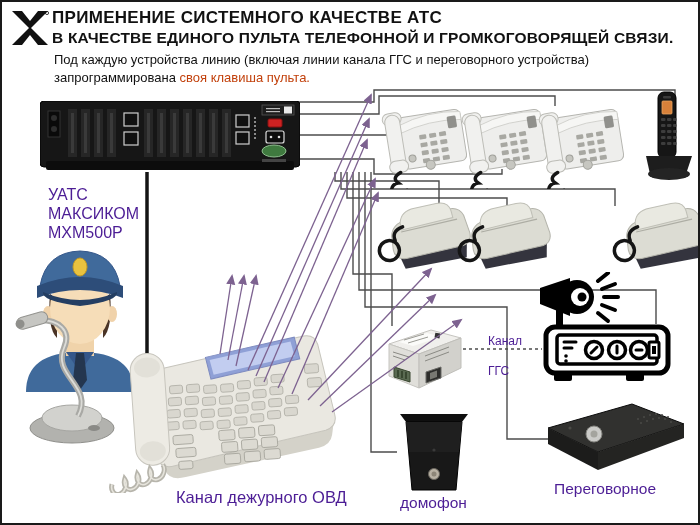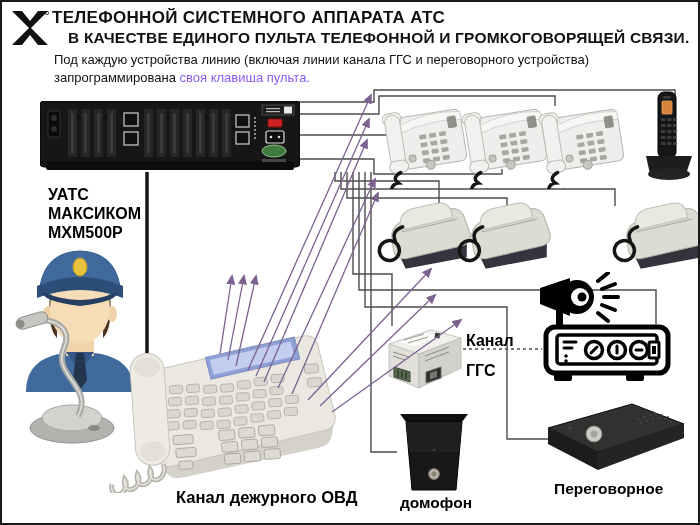--- a/index.html
+++ b/index.html
@@ -1,24 +1,24 @@
 <!DOCTYPE html>
 <html><head>
 <meta charset="utf-8">
 <style>
   html,body{margin:0;padding:0;background:#fff;}
   .page{position:relative;width:700px;height:525px;background:#ffffff;border:2px solid #1a1a1a;
         box-sizing:border-box;overflow:hidden;font-family:"Liberation Sans",sans-serif;color:#111;}
   .abs{position:absolute;}
   .t1{left:50px;top:6px;font-size:17px;font-weight:bold;letter-spacing:.3px;white-space:nowrap;}
-  .t2{left:50px;top:27px;font-size:15.5px;font-weight:bold;letter-spacing:.2px;white-space:nowrap;margin-left:16px;}
+  .t2{left:50px;top:27px;font-size:15.5px;font-weight:bold;letter-spacing:.2px;white-space:nowrap;}
   .s1{left:52px;top:50px;font-size:13px;white-space:nowrap;}
   .s2{left:52px;top:68px;font-size:13px;white-space:nowrap;}
   .hl{font-weight:normal;}
-  .devlabel{font-weight:bold;font-size:15.5px;line-height:18px;color:#000000;white-space:nowrap;}
+  .devlabel{font-weight:normal;font-size:15.5px;line-height:18px;color:#4c1d95;white-space:nowrap;}
   .pbxlabel{left:46px;top:183px;font-size:16px;line-height:19px;}
   svg{display:block;}
   .layer{position:absolute;left:0;top:0;pointer-events:none;}
 </style>
 </head>
 <body>
 
 <div class="page">
 
   <svg width="0" height="0" style="position:absolute">
@@ -61,24 +61,24 @@
         </g>
       </symbol>
     </defs>
   </svg>
 
   <svg class="abs" style="left:9px;top:8px" width="38" height="38" viewBox="0 0 38 38">
     <path d="M1,1 L11,1 L19,11 L27,1 L37,1 L19,19 z" fill="#111"></path>
     <path d="M1,35 L11,35 L19,25 L27,35 L37,35 L19,17 z" fill="#111"></path>
     <circle cx="36" cy="3" r="1.6" fill="none" stroke="#111" stroke-width="0.8"></circle>
   </svg>
-  <div class="abs t1">ТЕЛЕФОННОЙ СИСТЕМНОГО АППАРАТА АТС</div>
+  <div class="abs t1">ПРИМЕНЕНИЕ СИСТЕМНОГО КАЧЕСТВЕ АТС</div>
   <div class="abs t2">В КАЧЕСТВЕ ЕДИНОГО ПУЛЬТА ТЕЛЕФОННОЙ И ГРОМКОГОВОРЯЩЕЙ СВЯЗИ.</div>
   <div class="abs s1">Под каждую устройства линию (включая линии канала ГГС и переговорного устройства)</div>
-  <div class="abs s2"><span>запрограммирована </span><span class="hl" style="color: #8b5cf6;">своя клавиша пульта.</span></div>
+  <div class="abs s2"><span>запрограммирована </span><span class="hl" style="color: #c2410c;">своя клавиша пульта.</span></div>
 
   <svg class="layer" width="700" height="525">
     <g id="wires-g" fill="none" stroke="#4c4c4c" stroke-width="1.4">
       <path d="M295,100 H372 V88 H673 V146"></path>
       <path d="M295,112 H377 V94 H553 V104"></path>
       <path d="M295,133 H440"></path>
       <path d="M295,157 H372 V172 H500 V167"></path>
       <path d="M333,170 V179 H437 V204"></path>
       <path d="M339,170 V187 H613 V204"></path>
       <path d="M345,170 V196 H505 V204"></path>
@@ -266,21 +266,21 @@
       <polygon points="11,45 27,50 27,60 11,55" fill="#5a6a52" stroke="#38462f"></polygon>
       <g stroke="#2c3a24" stroke-width="1.4">
           <path d="M15,48 L15,55"></path>
           <path d="M19,49 L19,56"></path>
           <path d="M23,50 L23,57"></path>
         </g>
       <polygon points="43,50 58,45 58,56 43,61" fill="#2e2e2c" stroke="#6a6a66"></polygon>
       <polygon points="47,51 54,48.5 54,55 47,57.5" fill="#787872"></polygon>
     </svg>
   </div>
-  <div class="abs devlabel" style="left:464px;top:330px;font-size:16px">
+  <div class="abs devlabel" style="left:486px;top:330px;font-size:12px">
     <div>Канал</div>
     <div style="margin-top:12px">ГГС</div>
   </div>
 
   <div class="abs" style="left:390px;top:410px">
     <svg width="84" height="84" viewBox="0 0 84 84">
       <polygon points="8,2 76,2 70,10 14,10" fill="#0f0f0f"></polygon>
       <polygon points="14,10 70,10 64,78 20,78" fill="#181818" stroke="#000"></polygon>
       <polygon points="14,10 70,10 67,40 17,40" fill="#1f1f1f"></polygon>
       <circle cx="42" cy="38" r="1.6" fill="#3a3a3a"></circle>

